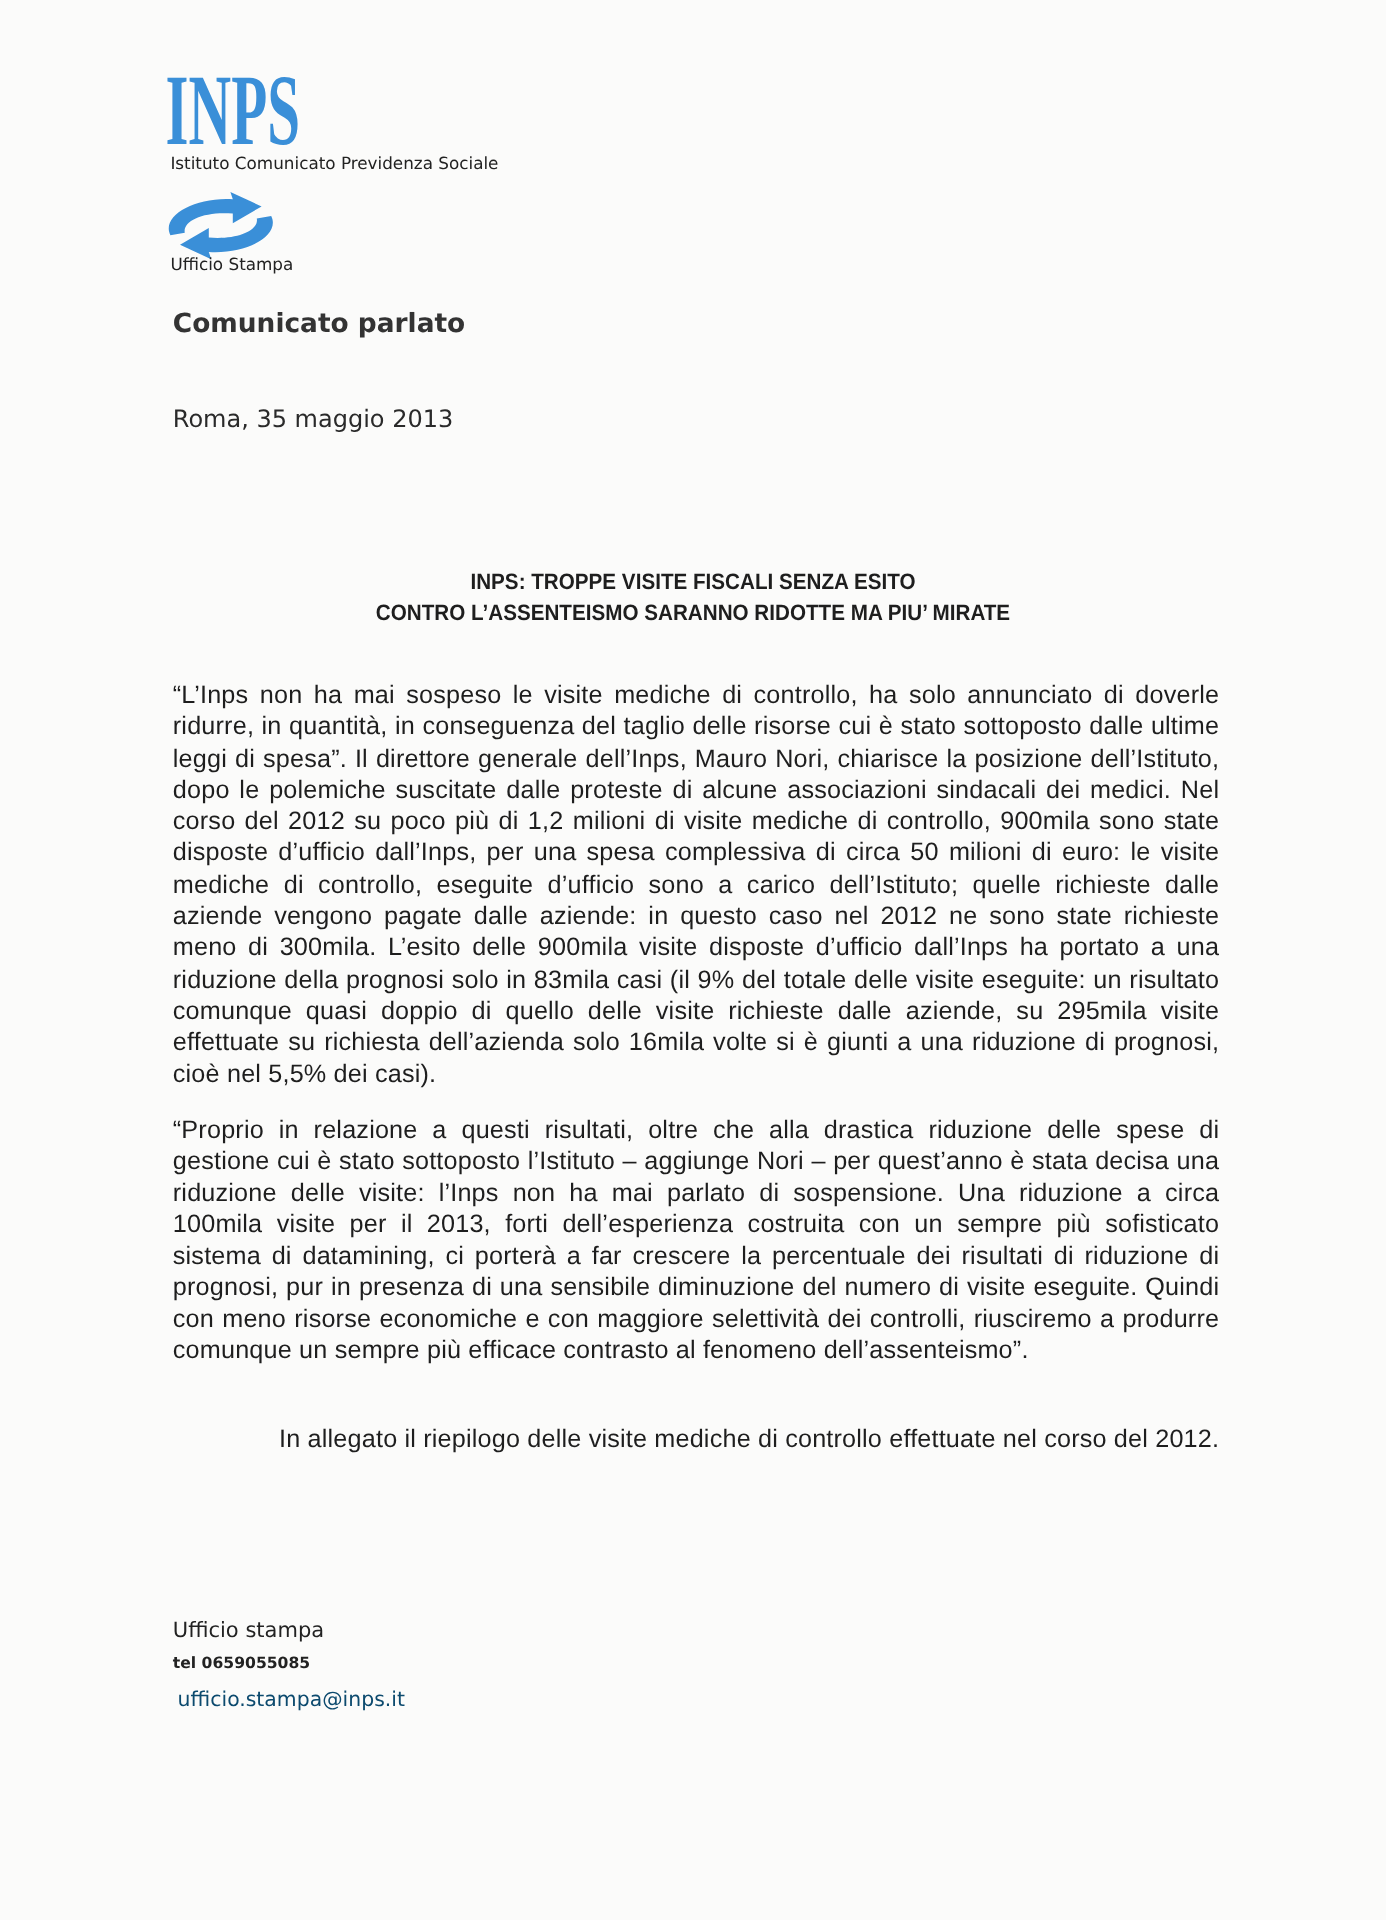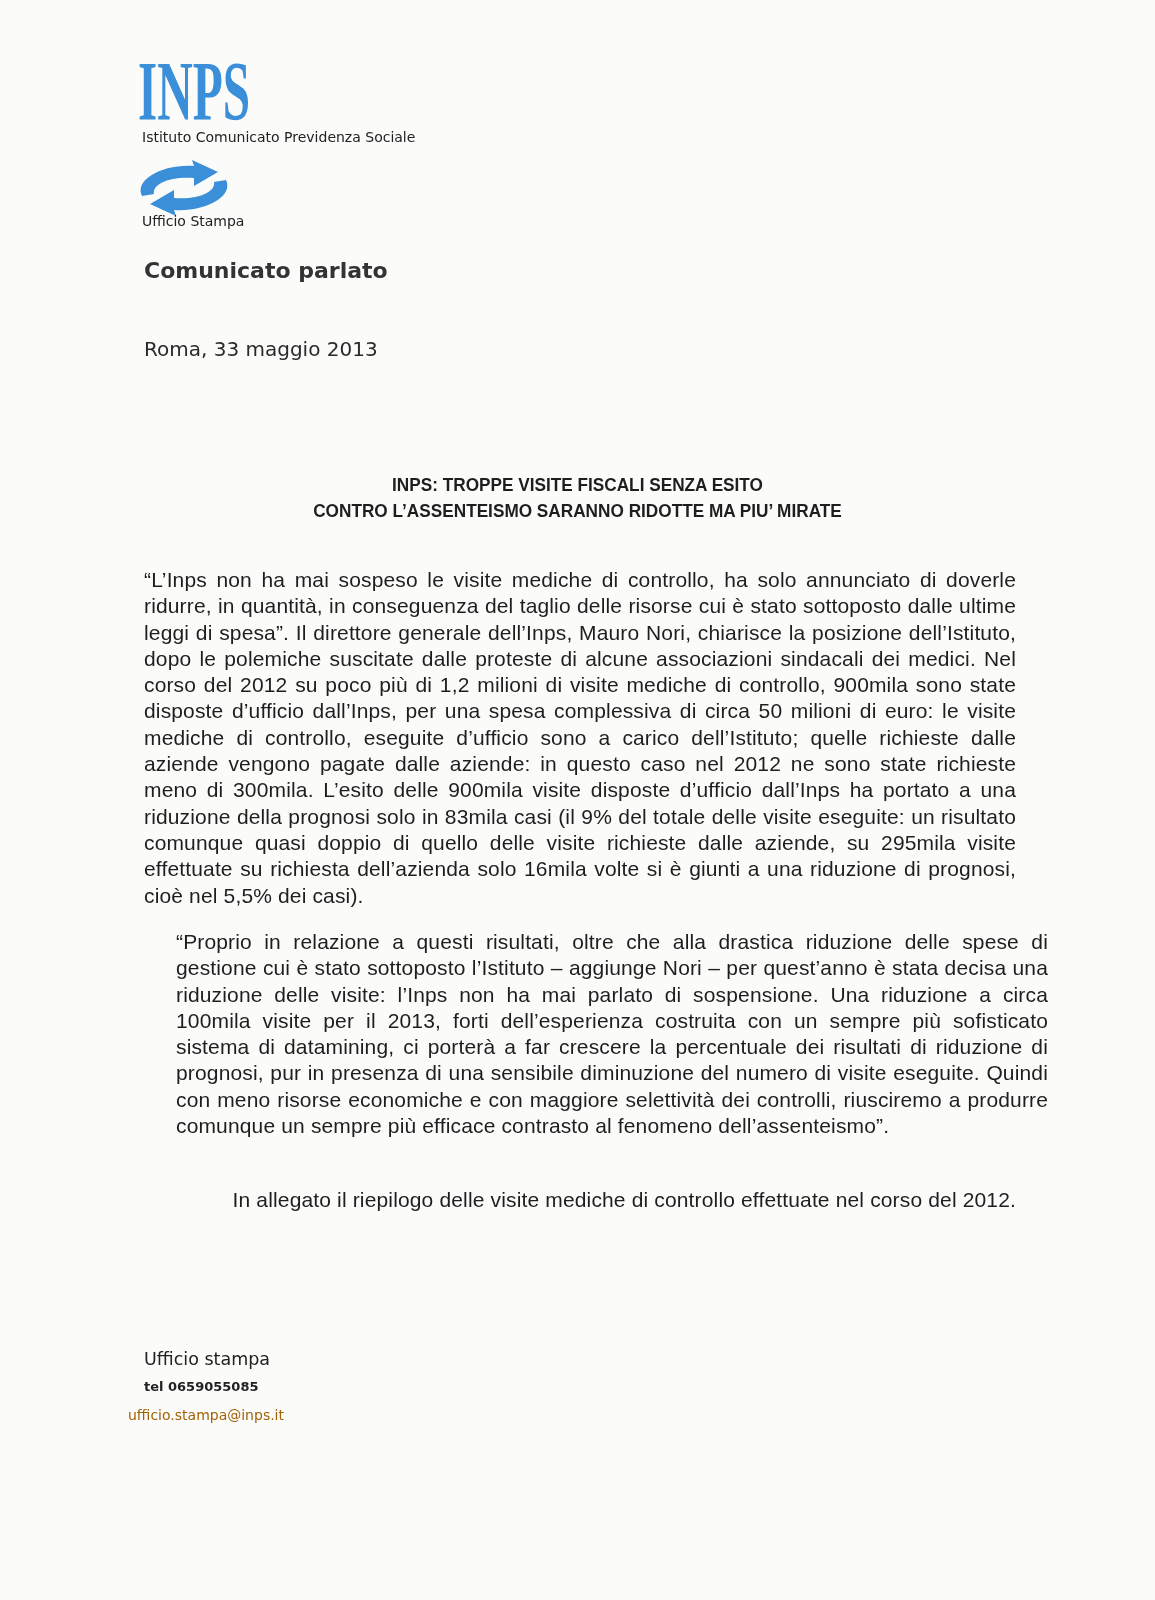--- a/index.html
+++ b/index.html
@@ -11,42 +11,42 @@
   .ufficio-label { position:absolute; left:142px; top:213px; font-size:14px; color:#222; }
   .doc-type { position:absolute; left:144px; top:258px; font-size:22px; font-weight:bold; color:#333; }
   .dateline { position:absolute; left:144px; top:337px; font-size:20px; color:#2a2a2a; }
   .headline { position:absolute; left:140px; top:472px; width:875px; text-align:center;
               font-family:"Liberation Sans", sans-serif; font-weight:bold; font-size:18.5px;
               line-height:26px; color:#1e1e1e; transform:scaleX(0.93); transform-origin:center top; }
   .body-para { position:absolute; left:144px; width:872px; font-size:21px; line-height:26.3px;
                text-align:justify; color:#1e1e1e; font-family:"Liberation Sans", sans-serif;
                letter-spacing:0.15px; }
   .p1 { top:567px; }
-  .p2 { top:929px;margin-left:32px; }
+  .p2 { top:929px; }
   .p3 { top:1187px; text-align:right; }
   .footer-title { position:absolute; left:144px; top:1349px; font-size:17.5px; color:#222; }
   .footer-tel { position:absolute; left:144px; top:1379px; font-size:13px; color:#222;font-weight:bold; }
-  .footer-email { position:absolute; left:128px; top:1407px; font-size:14px; color:#a16207; }
+  .footer-email { position:absolute; left:148px; top:1407px; font-size:17px; color:#0c4a6e; }
 </style>
 </head>
 <body>
 
 <svg class="logo-inps" viewBox="0 0 114 82">
   <text x="0" y="80" font-family="Liberation Serif, serif" font-weight="bold" font-size="98" fill="#3a8fd8" textLength="112" lengthAdjust="spacingAndGlyphs" transform="scale(1,0.86)" transform-origin="0 80">INPS</text>
 </svg>
 <div class="logo-sub">Istituto Comunicato Previdenza Sociale</div>
 
 <svg class="logo-arrows" viewBox="0 0 104 60">
   <path d="M10 38 C2 22, 30 6, 62 8 L60 2 L86 14 L62 28 L62 20 C38 18, 20 26, 22 36 Z" fill="#3a8fd8"></path>
   <path d="M94 22 C102 38, 74 54, 42 52 L44 58 L18 46 L42 32 L42 40 C66 42, 84 34, 82 24 Z" fill="#3a8fd8"></path>
 </svg>
 <div class="ufficio-label">Ufficio Stampa</div>
 
 <div class="doc-type">Comunicato parlato</div>
-<div class="dateline">Roma, 33 maggio 2013</div>
+<div class="dateline">Roma, 35 maggio 2013</div>
 
 <div class="headline">
   <div>INPS: TROPPE VISITE FISCALI SENZA ESITO</div>
   <div>CONTRO L’ASSENTEISMO SARANNO RIDOTTE MA PIU’ MIRATE</div>
 </div>
 
 <div class="body-para p1">“L’Inps non ha mai sospeso le visite mediche di controllo, ha solo annunciato di doverle ridurre, in quantità, in conseguenza del taglio delle risorse cui è stato sottoposto dalle ultime leggi di spesa”. Il direttore generale dell’Inps, Mauro Nori, chiarisce la posizione dell’Istituto, dopo le polemiche suscitate dalle proteste di alcune associazioni sindacali dei medici. Nel corso del 2012 su poco più di 1,2 milioni di visite mediche di controllo, 900mila sono state disposte d’ufficio dall’Inps, per una spesa complessiva di circa 50 milioni di euro: le visite mediche di controllo, eseguite d’ufficio sono a carico dell’Istituto; quelle richieste dalle aziende vengono pagate dalle aziende: in questo caso nel 2012 ne sono state richieste meno di 300mila. L’esito delle 900mila visite disposte d’ufficio dall’Inps ha portato a una riduzione della prognosi solo in 83mila casi (il 9% del totale delle visite eseguite: un risultato comunque quasi doppio di quello delle visite richieste dalle aziende, su 295mila visite effettuate su richiesta dell’azienda solo 16mila volte si è giunti a una riduzione di prognosi, cioè nel 5,5% dei casi).</div>
 <div class="body-para p2">“Proprio in relazione a questi risultati, oltre che alla drastica riduzione delle spese di gestione cui è stato sottoposto l’Istituto – aggiunge Nori – per quest’anno è stata decisa una riduzione delle visite: l’Inps non ha mai parlato di sospensione. Una riduzione a circa 100mila visite per il 2013, forti dell’esperienza costruita con un sempre più sofisticato sistema di datamining, ci porterà a far crescere la percentuale dei risultati di riduzione di prognosi, pur in presenza di una sensibile diminuzione del numero di visite eseguite. Quindi con meno risorse economiche e con maggiore selettività dei controlli, riusciremo a produrre comunque un sempre più efficace contrasto al fenomeno dell’assenteismo”.</div>
 <div class="body-para p3">In allegato il riepilogo delle visite mediche di controllo effettuate nel corso del 2012.</div>
 

